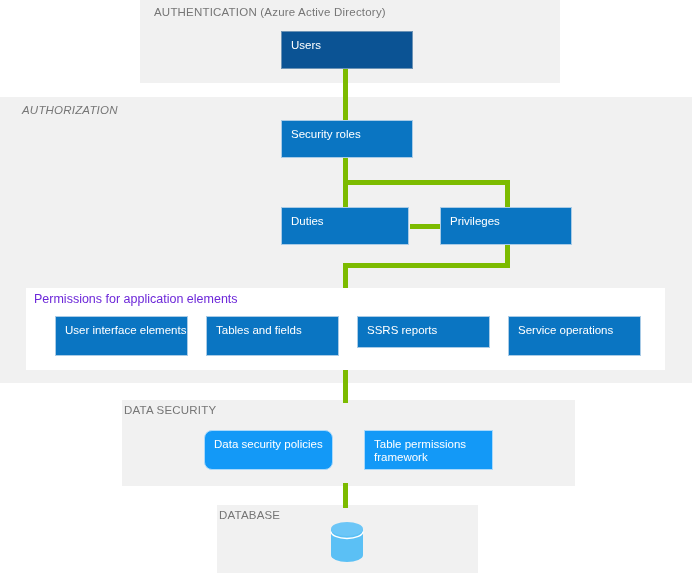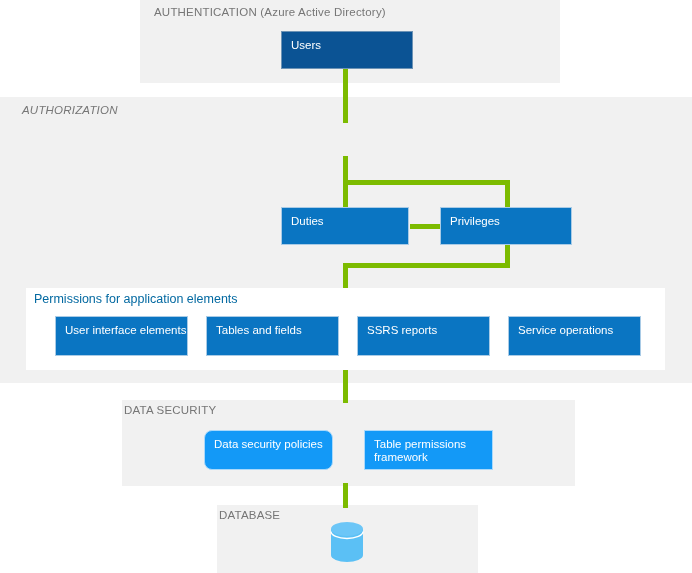--- a/index.html
+++ b/index.html
@@ -46,21 +46,21 @@
     top: 288px;
     width: 639px;
     height: 82px;
     background: #ffffff;
   }
   #panel-permissions-title {
     position: absolute;
     left: 34px;
     top: 292px;
     font-size: 12.5px;
-    color: #0369a1;
+    color: #6d28d9;
     white-space: nowrap;
   }
 
   
   .conn {
     position: absolute;
     background: #7cbb00;
   }
 
   
@@ -78,21 +78,21 @@
   .node.mid    { background: #0a75c2; border-color: #a9cbe6; }
   .node.bright { background: #1399f7; border-color: #aad9fb; }
 
   #node-users          { left: 281px; top: 31px;  width: 132px; height: 38px; }
   #node-security-roles { left: 281px; top: 120px; width: 132px; height: 38px; }
   #node-duties         { left: 281px; top: 207px; width: 128px; height: 38px; }
   #node-privileges     { left: 440px; top: 207px; width: 132px; height: 38px; }
 
   #node-ui-elements    { left: 55px;  top: 316px; width: 133px; height: 40px; }
   #node-tables-fields  { left: 206px; top: 316px; width: 133px; height: 40px; }
-  #node-ssrs-reports   { left: 357px; top: 316px; width: 133px; height: 40px; }
+  #node-ssrs-reports   { left: 357px; top: 316px; width: 133px; height: 32px; }
   #node-service-ops    { left: 508px; top: 316px; width: 133px; height: 40px; }
 
   #node-data-policies  { left: 204px; top: 430px; width: 129px; height: 40px; border-radius: 8px; }
   #node-table-perms    { left: 364px; top: 430px; width: 129px; height: 40px; }
 
   
   #db-cylinder {
     position: absolute;
     left: 330px;
     top: 522px;
@@ -130,20 +130,21 @@
   <div class="conn" style="left:505px; top:243px; width:5px; height:25px;"></div>
   <div class="conn" style="left:343px; top:263px; width:167px; height:5px;"></div>
   <div class="conn" style="left:343px; top:263px; width:5px; height:28px;"></div>
 
   <div class="conn" style="left:343px; top:368px; width:5px; height:35px;"></div>
 
   <div class="conn" style="left:343px; top:483px; width:5px; height:25px;"></div>
 
   <div class="node dark" id="node-users">Users</div>
 
+  <div class="node mid" id="node-security-roles">Security roles</div>
 
   <div class="node mid" id="node-duties">Duties</div>
 
   <div class="node mid" id="node-privileges">Privileges</div>
 
   <div id="panel-permissions"></div>
   <div id="panel-permissions-title">Permissions for application elements</div>
 
   <div class="node mid" id="node-ui-elements">User interface elements</div>
 

